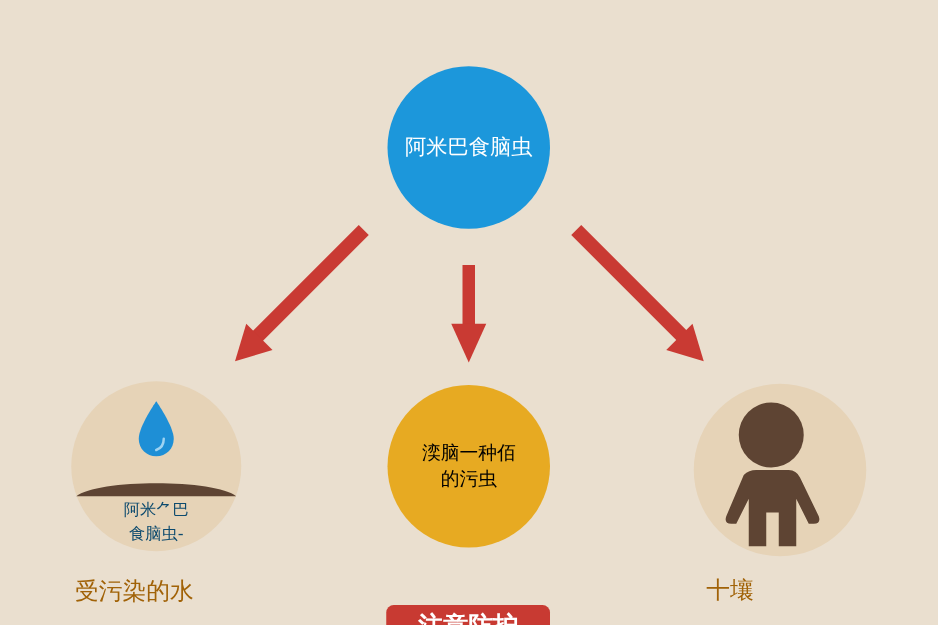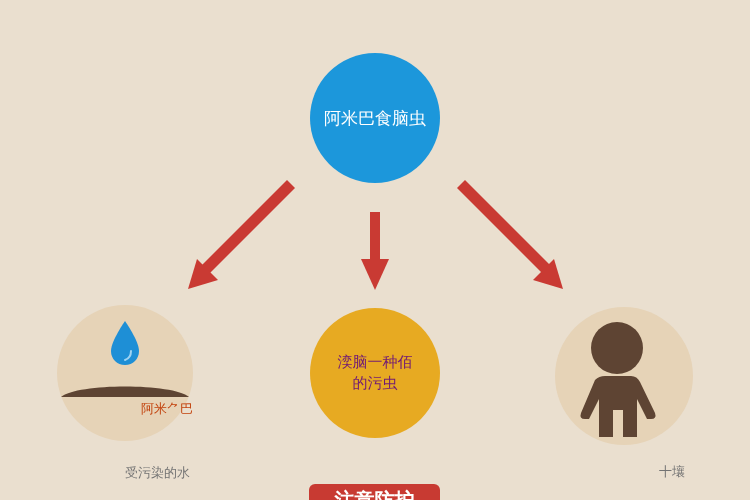--- a/index.html
+++ b/index.html
@@ -18,34 +18,34 @@
     }
     .top-node span { color: #fff; font-size: 17px; line-height: 24px; }
     svg.arrows { position: absolute; left: 0; top: 0; }
     .left-node {
       left: 57px; top: 305px; width: 136px; height: 136px;
       background: #E6D3B7;
     }
     .drop { position: absolute; left: 52px; top: 14px; }
     .mound { position: absolute; left: 0px; top: 72px; }
     .left-node .label {
-      position: absolute; left: 0; right: 0; text-align: right;
-      color: #c2410c; font-size: 13px; line-height: 20px;
+      position: absolute; left: 0; right: 0; text-align: center;
+      color: #0c4a6e; font-size: 13px; line-height: 20px;
     }
     .mid-node {
       left: 310px; top: 308px; width: 130px; height: 130px;
       background: #E7AA22;
       display: flex; flex-direction: column; align-items: center; justify-content: center;
     }
-    .mid-node span { color: #701a75; font-size: 15px; line-height: 21px; }
+    .mid-node span { color: #000000; font-size: 15px; line-height: 21px; }
     .right-node {
       left: 555px; top: 307px; width: 138px; height: 138px;
       background: #E6D3B7;
     }
-    .caption { position: absolute; color: #737373; font-size: 13px; text-align: right; line-height: 24px; }
+    .caption { position: absolute; color: #a16207; font-size: 19px; text-align: left; line-height: 24px; }
     .banner {
       position: absolute; left: 309px; top: 484px; width: 131px; height: 30px;
       background: #C83A32; border-radius: 6px 6px 0 0;
       color: #fff; font-weight: bold; font-size: 20px; text-align: center; line-height: 32px;
       overflow: hidden;
     }
   </style>
 </head>
 <body>
 
@@ -76,20 +76,21 @@
 
 <div class="circle left-node">
   <svg class="drop" width="32" height="48" viewBox="0 0 32 48">
     <path d="M16 2 C16 2 2 22 2 32 C2 40 8 46 16 46 C24 46 30 40 30 32 C30 22 16 2 16 2 Z" fill="#1E8FD6"></path>
     <path d="M22 32 C22 37 19 40 16 41" stroke="#9ED3F2" stroke-width="2" fill="none" stroke-linecap="round"></path>
   </svg>
   <svg class="mound" width="136" height="22" viewBox="0 0 136 22">
     <path d="M4 20 C20 6 116 6 132 20 Z" fill="#5E4433"></path>
   </svg>
   <div class="label" style="top:94px">阿米⺈巴</div>
+  <div class="label" style="top:113px">食脑虫-</div>
 </div>
 <div class="caption" style="left:60px; top:461px; width:130px;">受污染的水</div>
 
 <div class="circle mid-node">
   <span>湙脑一种佰</span>
   <span>的污虫</span>
 </div>
 
 <div class="circle right-node">
   <svg width="138" height="138" viewBox="0 0 138 138" style="position:absolute;left:0;top:0">

